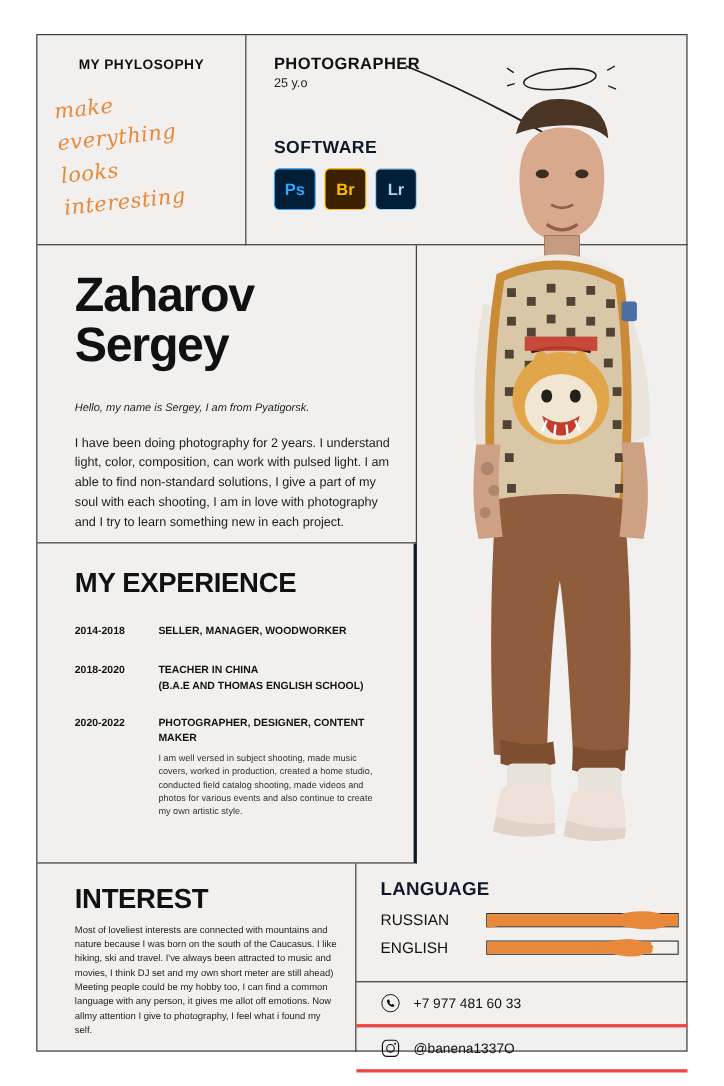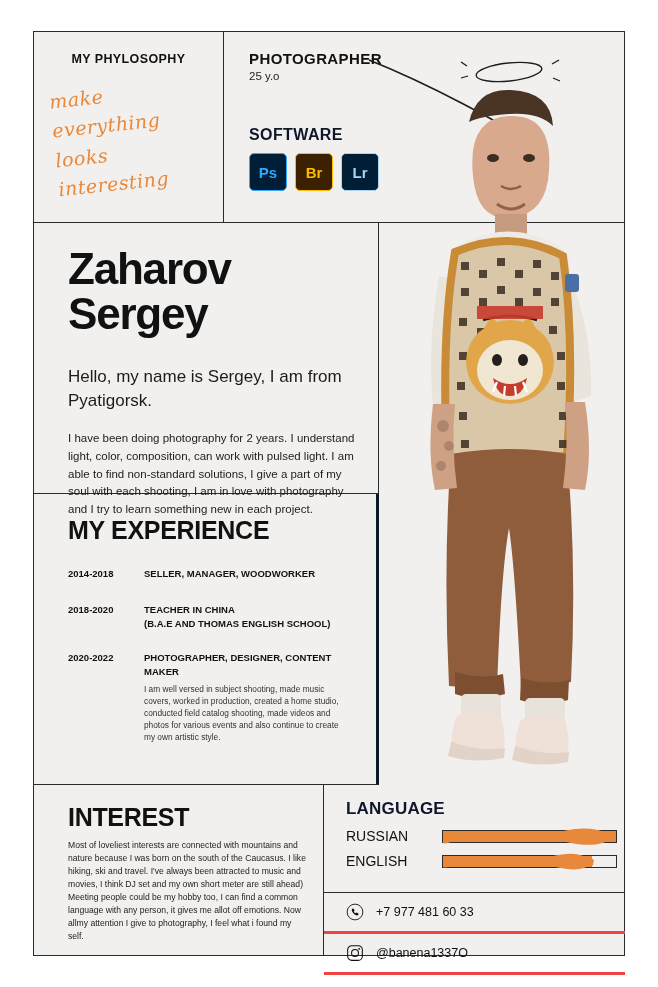--- a/index.html
+++ b/index.html
@@ -80,21 +80,21 @@
     width: 345px; height: 271px;
     border-bottom: 1px solid #2b2b2b;
     border-right: 1px solid #2b2b2b;
     padding: 24px 22px 0 34px;
   }
   .name {
     font-size: 44px; line-height: 1.02; font-weight: bold;
     letter-spacing: -1.2px; color: #111;
   }
   .intro {
-    margin-top: 28px; font-size: 17px; color: #1c1c1c; line-height: 1.45;
+    margin-top: 28px; font-size: 10px; color: #1c1c1c; line-height: 1.45; font-style: italic;
   }
   .bio { margin-top: 16px; font-size: 11.5px; color: #1c1c1c; line-height: 1.55; }
 
   
   .expbox {
     position: absolute; left: 0; top: 462px;
     width: 345px; height: 291px;
     border-bottom: 1px solid #2b2b2b;
     border-right: 3px solid #0f172a;
     padding: 22px 18px 0 34px;

